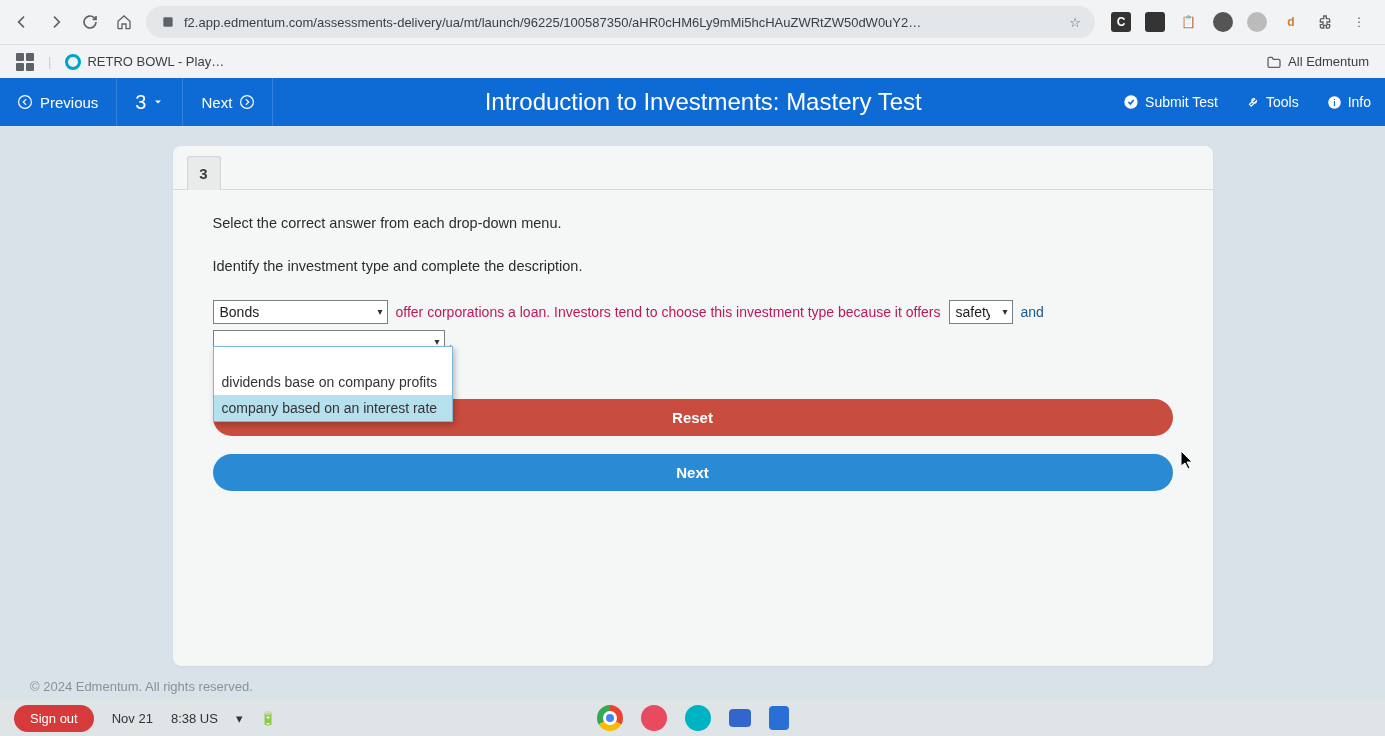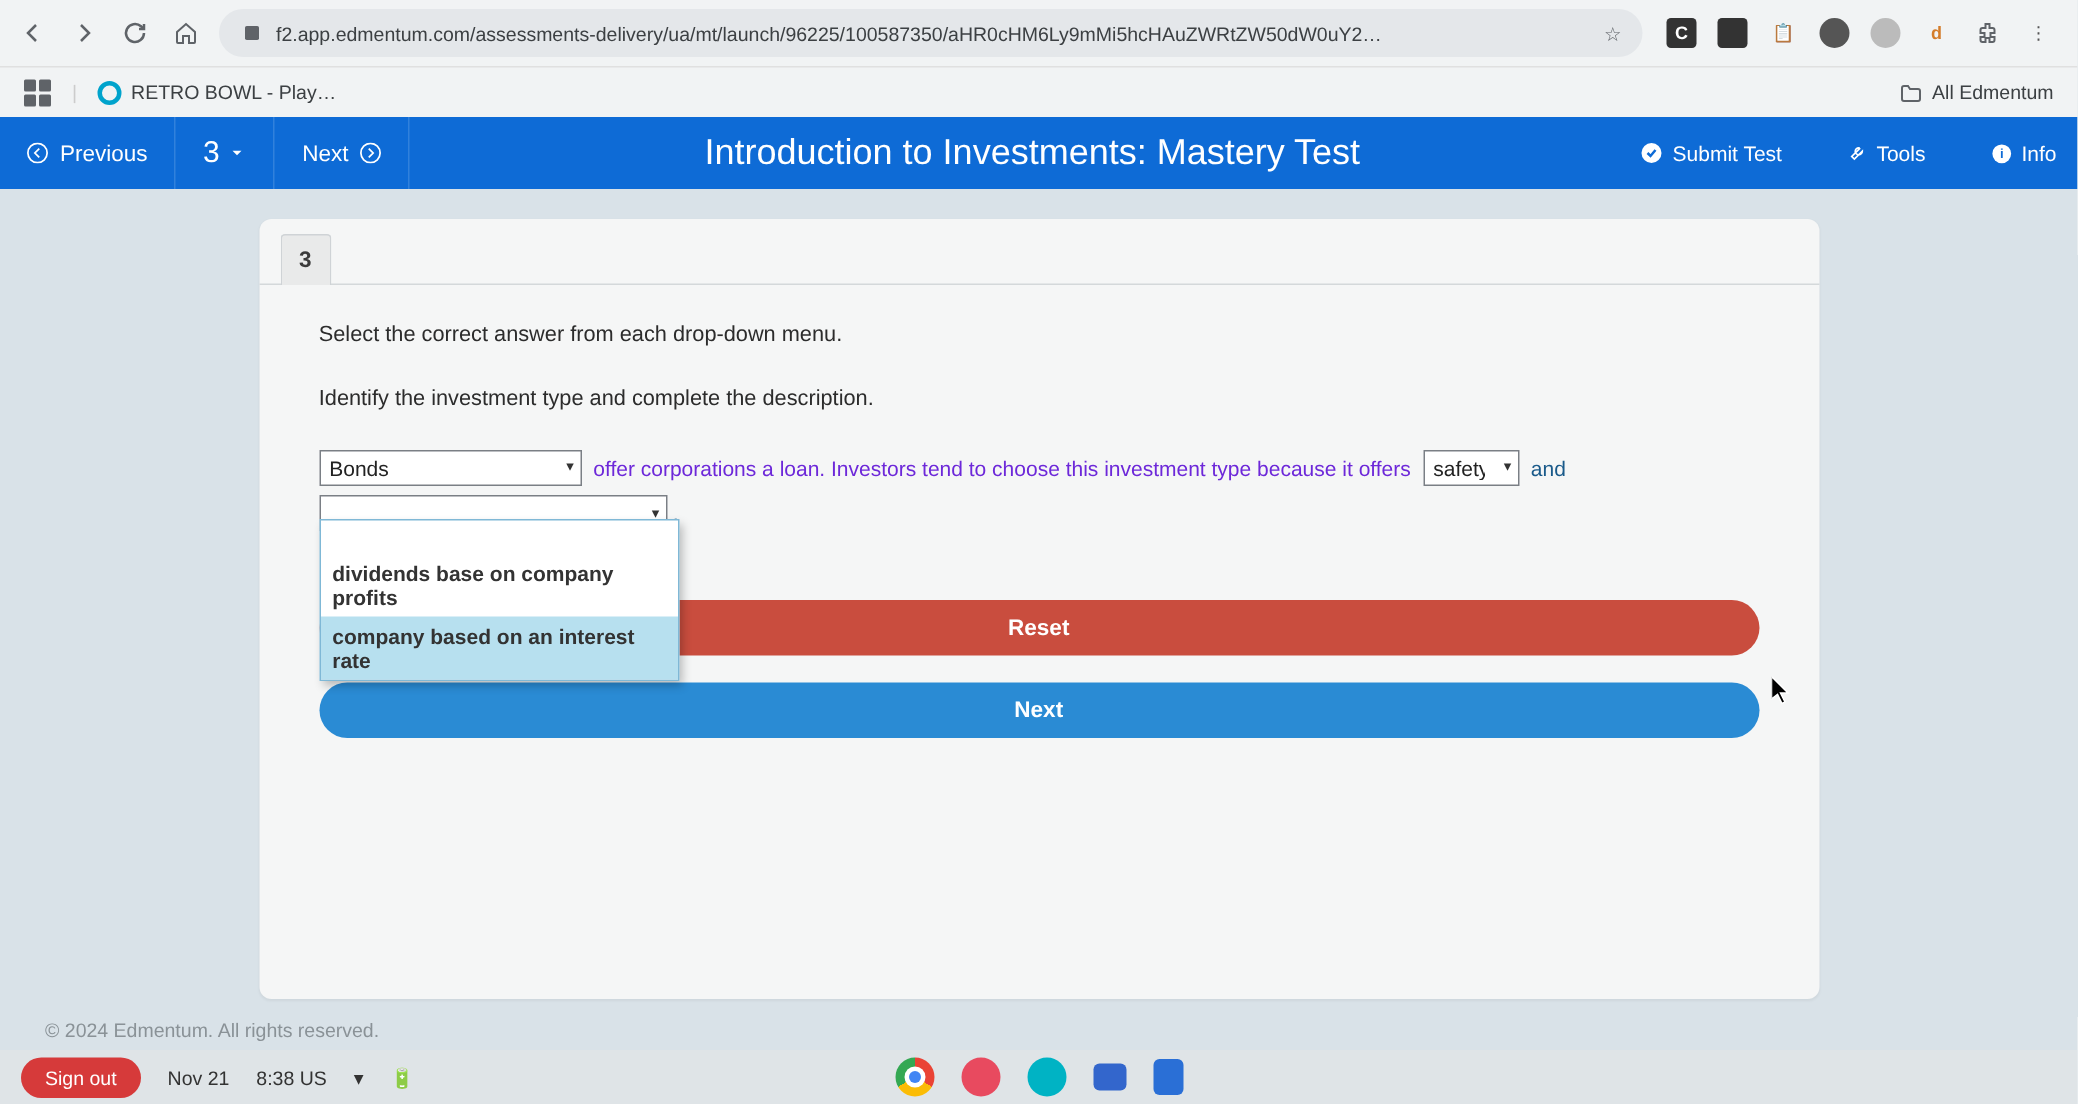--- a/index.html
+++ b/index.html
@@ -73,21 +73,21 @@
     font-size:15px;
   }
   .hdr-btn {
     height:100%; padding:0 18px;
     display:flex; align-items:center; gap:8px;
     cursor:pointer;
     border-right:1px solid rgba(255,255,255,0.15);
   }
   .hdr-btn.num { font-size:20px; gap:6px;}
   .hdr-title { flex:1; padding-left:24px; font-size:24px;text-align:center; }
-  .hdr-right { display:flex; align-items:center; height:100%;gap:15px;}
+  .hdr-right { display:flex; align-items:center; height:100%;}
   .hdr-rbtn { padding:0 14px; height:100%; display:flex; align-items:center; gap:6px; cursor:pointer; font-size:14px;}
   
   .content-wrap {
     padding: 20px 0 0 0;
     display:flex; justify-content:center;
   }
   .card {
     width: 1040px;
     background: #f5f6f6;
     border-radius: 8px;
@@ -133,21 +133,20 @@
   .dd-long { width:232px;}
   
   .dd-open {
     position:absolute;
     left:40px; top:200px;
     width:240px;
     background:#fff;
     border:1px solid #7fb8d6;
     box-shadow: 2px 3px 6px rgba(0,0,0,0.25);
     z-index:10;
-    font-weight:bold;
   }
   .dd-blank { height:22px; border-bottom:0;}
   .dd-opt { padding:5px 8px; font-size:14px; color:#333; cursor:pointer;}
   .dd-opt.hover { background:#b7e0ef;}
   
   .actions { display:flex; justify-content:center; gap:18px; margin-top:44px;flex-direction:column;}
   .pill-btn {
     border:none; border-radius:22px;
     padding:10px 28px;
     font-size:15px; font-weight:600;
@@ -305,21 +304,21 @@
     <div class="q-body">
       <div class="q-instr">Select the correct answer from each drop-down menu.</div>
       <div class="q-prompt">Identify the investment type and complete the description.</div>
       <div class="sentence-row">
         <span class="dd-wrap">
           <select class="dd dd-wide">
             <option>Bonds</option>
           </select>
           <span class="dd-caret">▾</span>
         </span>
-        <span style="color:#6d28d9;">offer corporations a loan. Investors tend to choose this investment type because it offers</span>
+        <span style="color:#be185d;">offer corporations a loan. Investors tend to choose this investment type because it offers</span>
         <span class="dd-wrap">
           <select class="dd dd-mid">
             <option>safety</option>
           </select>
           <span class="dd-caret">▾</span>
         </span>
         <span style="color:#1a5a8a;">and</span>
       </div>
       <div style="margin-top:6px;">
         <span class="dd-wrap">

